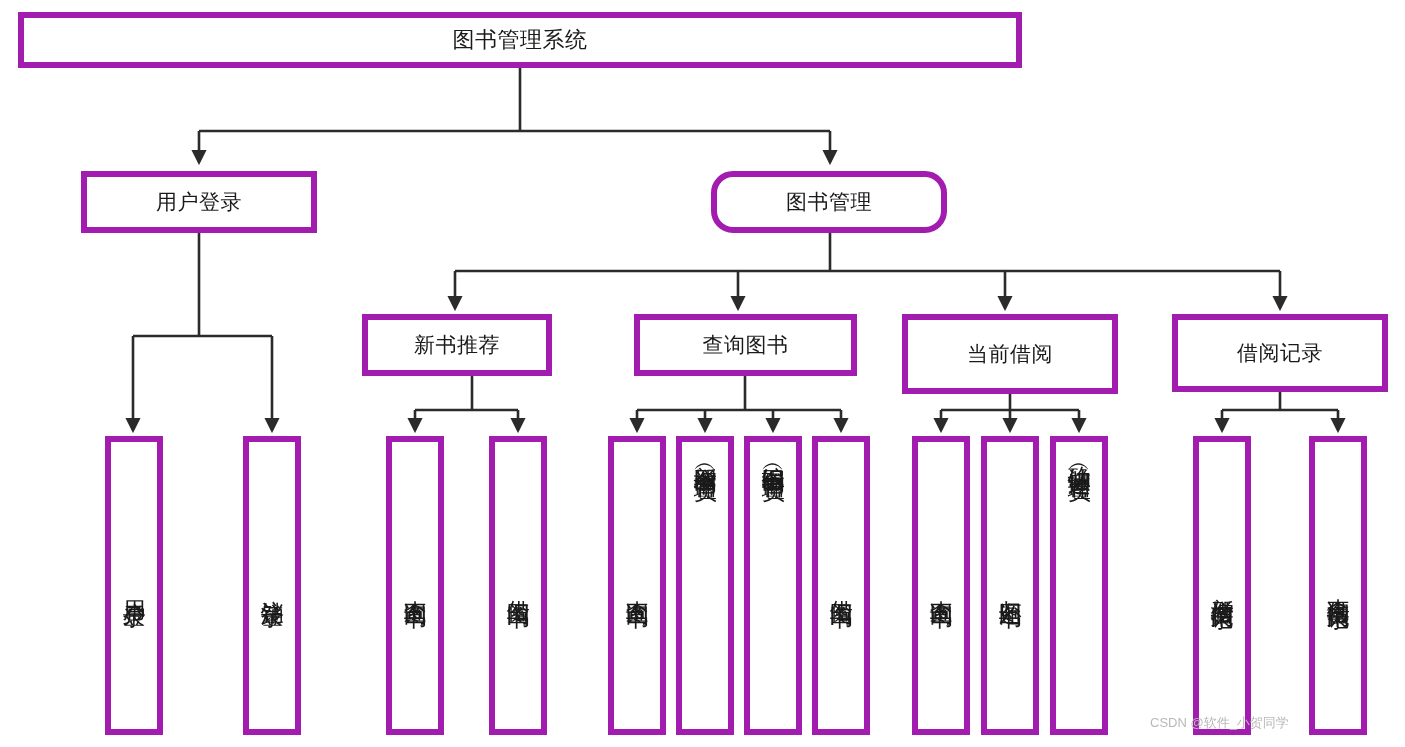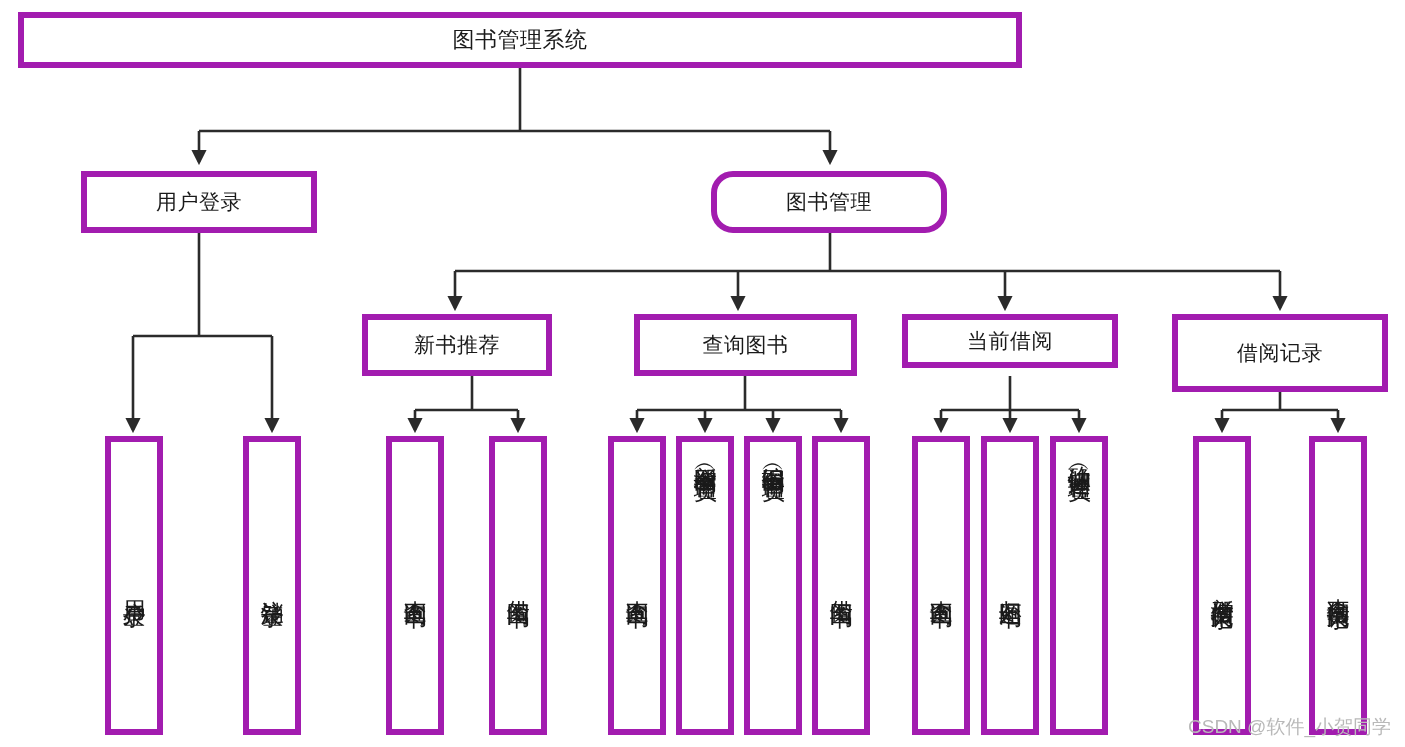--- a/index.html
+++ b/index.html
@@ -58,23 +58,23 @@
     line-height: 1.02;
     letter-spacing: 2px;
     white-space: nowrap;
   }
   .node.vert.centered {
     align-items: center;
     padding-top: 0;
   }
   #watermark {
     position: absolute;
-    left: 1188px;
+    left: 1150px;
     top: 714px;
-    font-size: 19px;
+    font-size: 13px;
     color: #b9b9b9;
     white-space: nowrap;
     font-family: "Liberation Sans", "DejaVu Sans", sans-serif;
   }
 </style>
 </head>
 <body>
 
 <div id="canvas">
 
@@ -138,21 +138,21 @@
   <div class="node horiz" style="left:711px; top:171px; width:236px; height:62px;border-radius:22px;">
     <span class="label">图书管理</span>
   </div>
 
   <div class="node horiz" style="left:362px; top:314px; width:190px; height:62px;">
     <span class="label">新书推荐</span>
   </div>
   <div class="node horiz" style="left:634px; top:314px; width:223px; height:62px;">
     <span class="label">查询图书</span>
   </div>
-  <div class="node horiz" style="left:902px; top:314px; width:216px; height:54px;">
+  <div class="node horiz" style="left:902px; top:314px; width:216px; height:80px;">
     <span class="label">当前借阅</span>
   </div>
   <div class="node horiz" style="left:1172px; top:314px; width:216px; height:78px;">
     <span class="label">借阅记录</span>
   </div>
 
   <div class="node vert centered" style="left:105px; top:436px; width:58px; height:299px;">
     <span class="label">用户登录</span>
   </div>
   <div class="node vert centered" style="left:243px; top:436px; width:58px; height:299px;">

